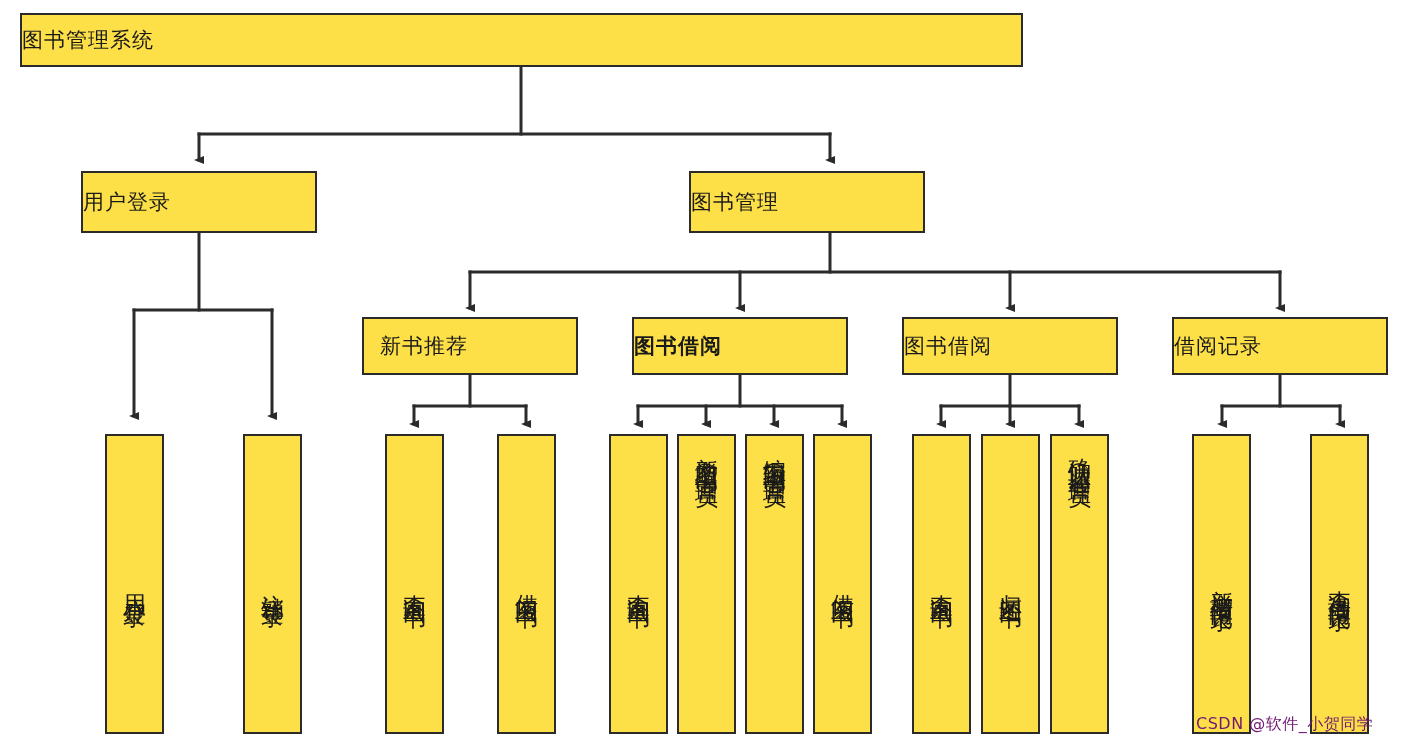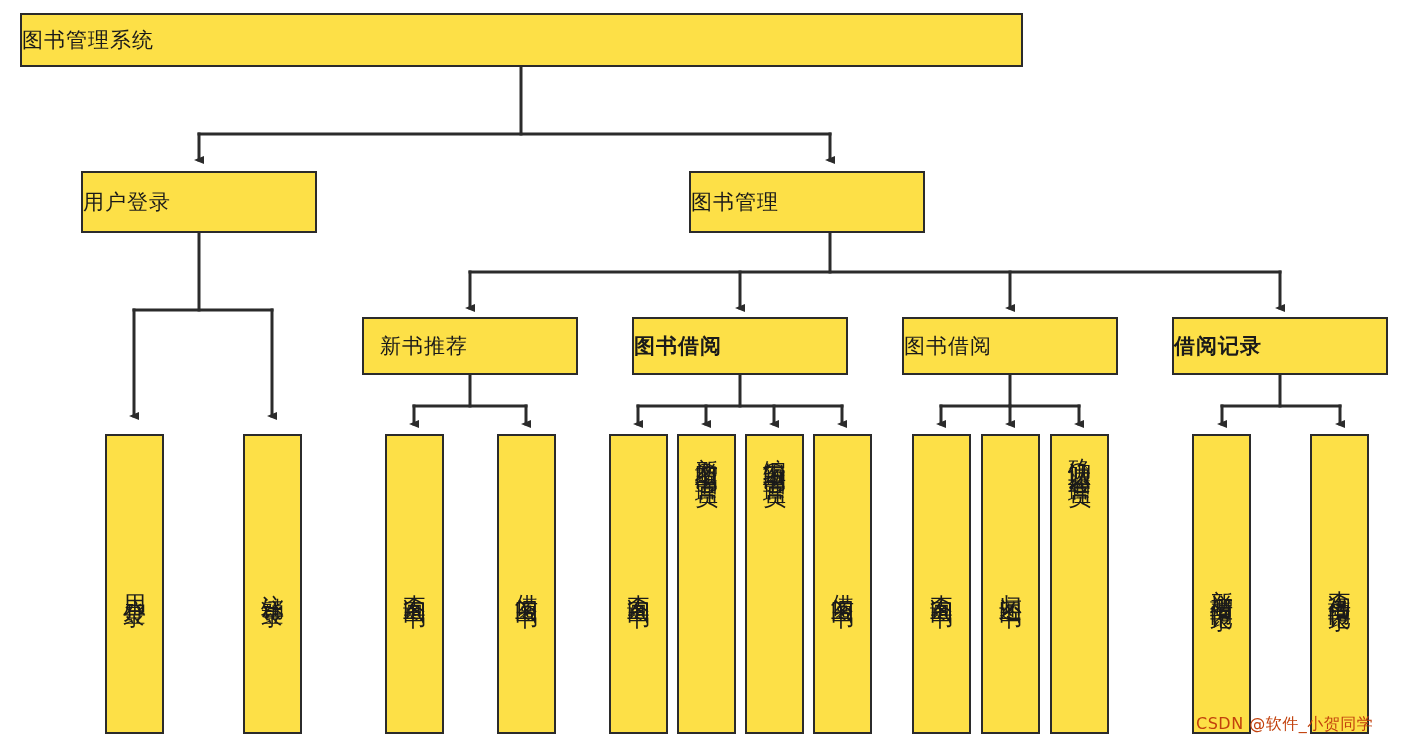--- a/index.html
+++ b/index.html
@@ -32,21 +32,21 @@
     font-size:23px;
     letter-spacing:4px;
     line-height:1;
     margin:0 auto;
   }
   .node.vert.mid{align-items:center;padding-top:0;}
   #watermark{
     position:absolute;
     left:1196px;top:714px;
     font-size:16px;
-    color:#c2410c;
+    color:#701a75;
     letter-spacing:0.5px;
     white-space:nowrap;
     pointer-events:none;
   }
 </style>
 </head>
 <body>
 
 <div id="diagram-root">
 
@@ -113,21 +113,21 @@
 
   <div class="node horiz" style="left:362px;top:317px;width:216px;height:58px;padding-left:16px;">
     <span class="lbl">新书推荐</span>
   </div>
   <div class="node horiz" style="left:632px;top:317px;width:216px;height:58px;font-weight:bold;">
     <span class="lbl">图书借阅</span>
   </div>
   <div class="node horiz" style="left:902px;top:317px;width:216px;height:58px;">
     <span class="lbl">图书借阅</span>
   </div>
-  <div class="node horiz" style="left:1172px;top:317px;width:216px;height:58px;font-weight:bold;">
+  <div class="node horiz" style="left:1172px;top:317px;width:216px;height:58px;">
     <span class="lbl">借阅记录</span>
   </div>
 
   <div class="node vert mid" style="left:105px;top:434px;width:59px;height:300px;">
     <span class="lbl">用户登录</span>
   </div>
   <div class="node vert mid" style="left:243px;top:434px;width:59px;height:300px;">
     <span class="lbl">注销登录</span>
   </div>
 

